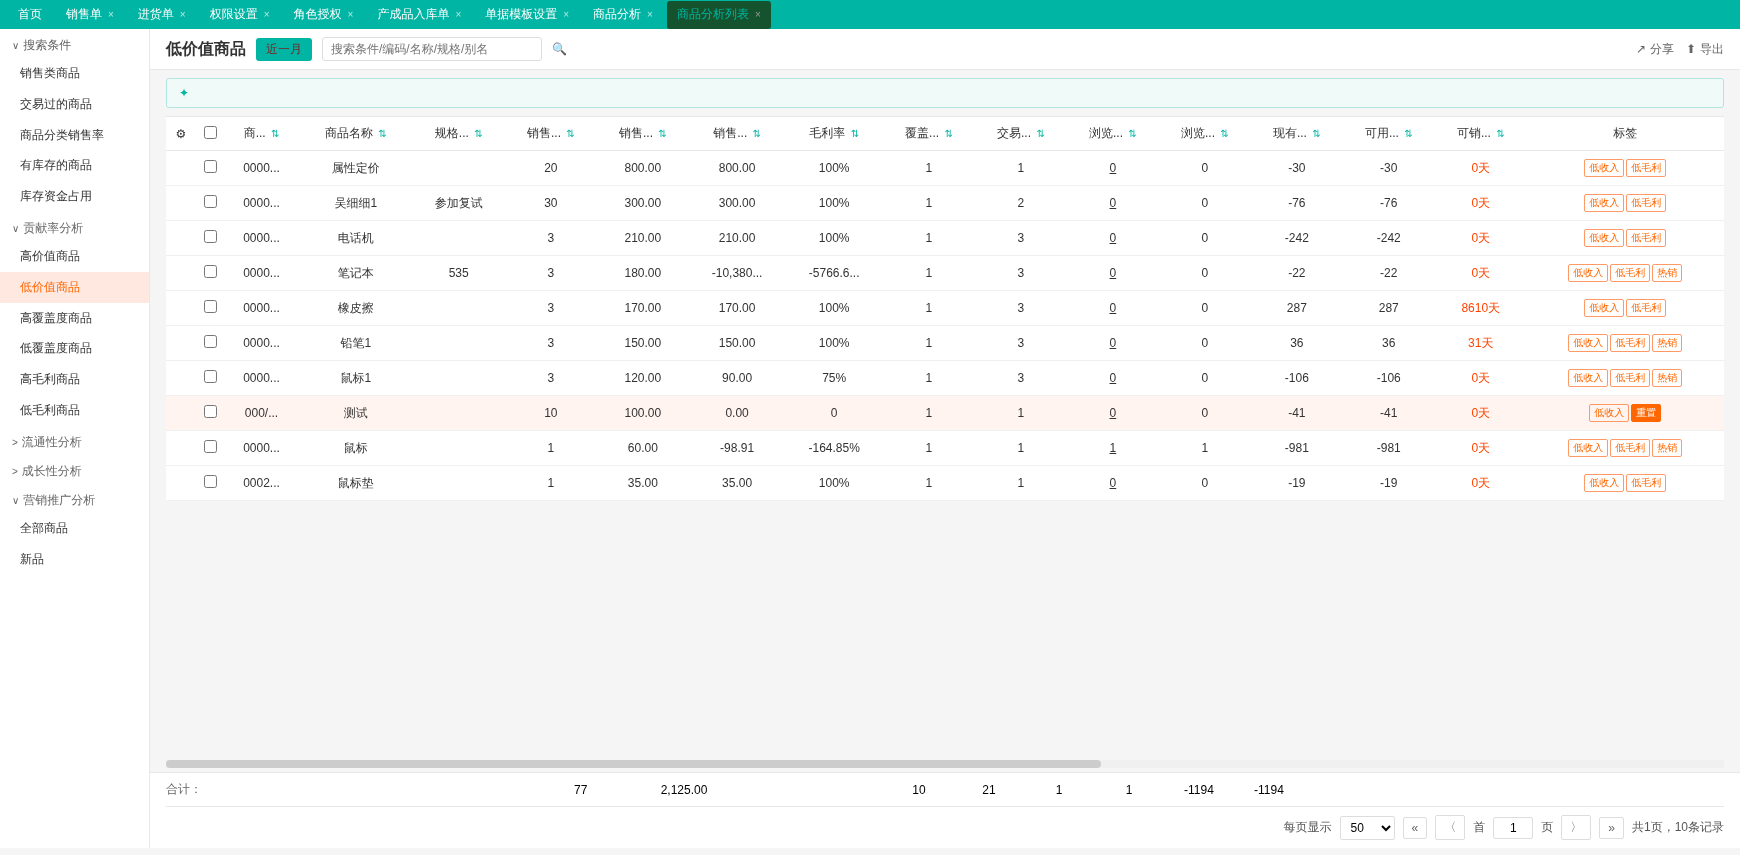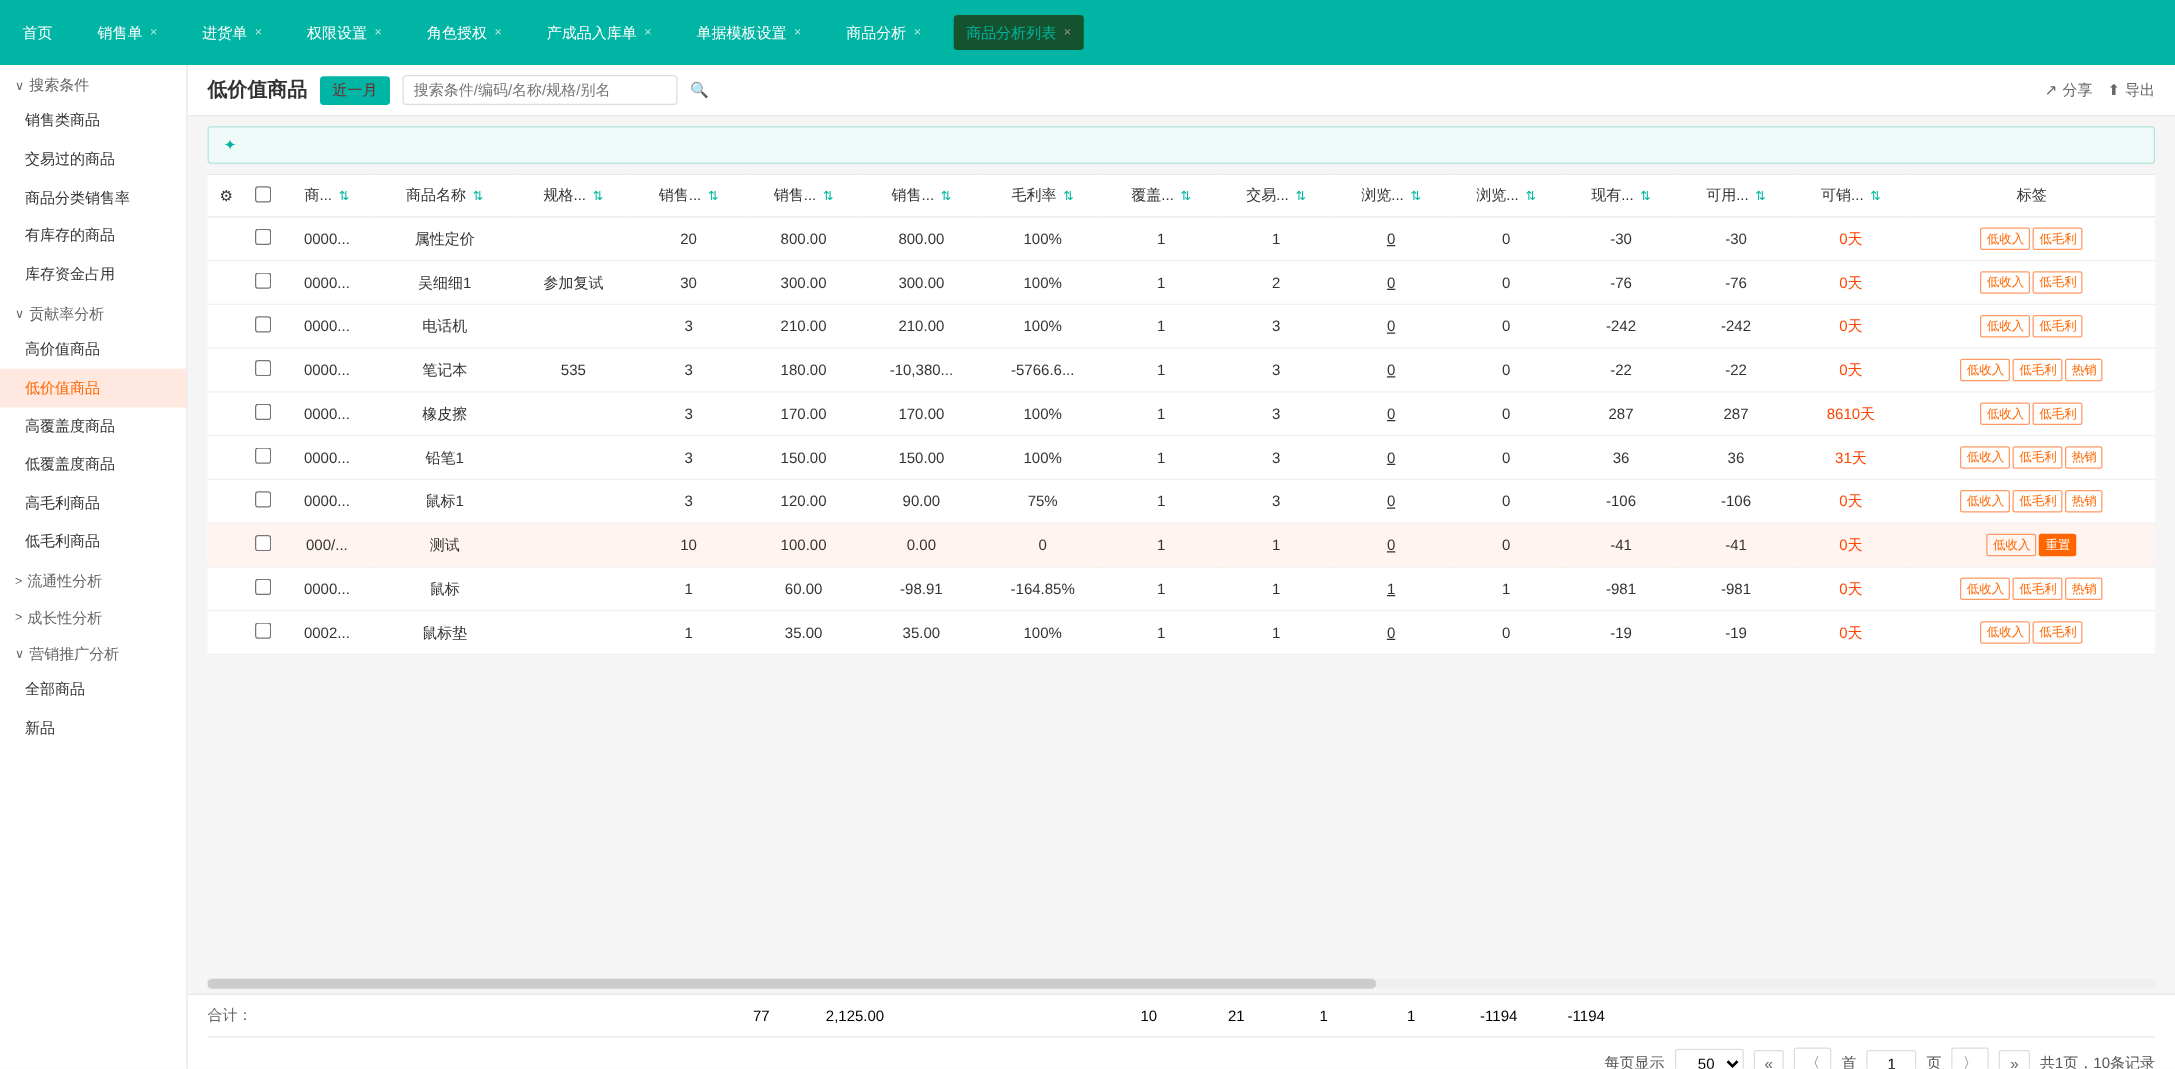--- a/index.html
+++ b/index.html
@@ -1,25 +1,25 @@
 <!DOCTYPE html>
 <html><head>
   <meta charset="utf-8">
   <style>
     * { box-sizing: border-box; margin: 0; padding: 0; font-family: 'Microsoft YaHei', Arial, sans-serif; font-size: 12px; }
     body { background: #f5f5f5; overflow: hidden; width: 1740px; height: 855px; }
 
     
     .top-nav {
       background: #00b5a3;
-      height: 52px;
+      height: 29px;
       display: flex;
       align-items: center;
       padding: 0 8px;
-      gap: 16px;
+      gap: 4px;
     }
     .nav-item {
       color: #fff;
       padding: 4px 10px;
       cursor: pointer;
       border-radius: 3px;
       white-space: nowrap;
       display: flex;
       align-items: center;
       gap: 4px;
@@ -220,21 +220,20 @@
       width: 40px;
       text-align: center;
       padding: 3px;
       border-radius: 2px;
     }
     .page-size-select {
       border: 1px solid #ddd;
       padding: 3px 6px;
       border-radius: 2px;
       background: #fff;
-      text-align: right;
     }
 
     .scrollbar-area {
       height: 8px;
       background: #f0f0f0;
       margin: 0 16px 4px;
     }
     .scrollbar-thumb {
       height: 8px;
       width: 60%;
@@ -589,21 +588,21 @@
 
       <div class="footer">
         <div class="total-row">
           <span class="total-label">合计：</span>
           <div style="display:flex; align-items:center; gap:0; flex:1;">
             <div style="width:30px;"></div>
             <div style="width:28px;"></div>
             <div style="width:80px;"></div>
             <div style="width:120px;"></div>
             <div style="width:70px;"></div>
-            <div style="min-width:70px; text-align:center;">77</div>
+            <div style="min-width:70px; ">77</div>
             <div style="min-width:80px; text-align:center;">2,125.00</div>
             <div style="min-width:80px; text-align:center;"></div>
             <div style="min-width:80px; text-align:center;"></div>
             <div style="min-width:70px; text-align:center;">10</div>
             <div style="min-width:70px; text-align:center;">21</div>
             <div style="min-width:70px; text-align:center;">1</div>
             <div style="min-width:70px; text-align:center;">1</div>
             <div style="min-width:70px; text-align:center;">-1194</div>
             <div style="min-width:70px; text-align:center;">-1194</div>
           </div>

